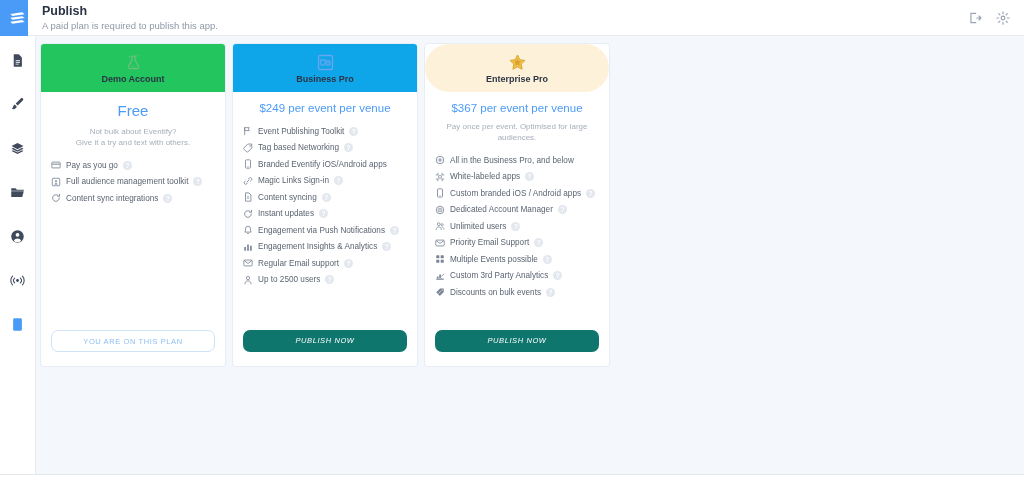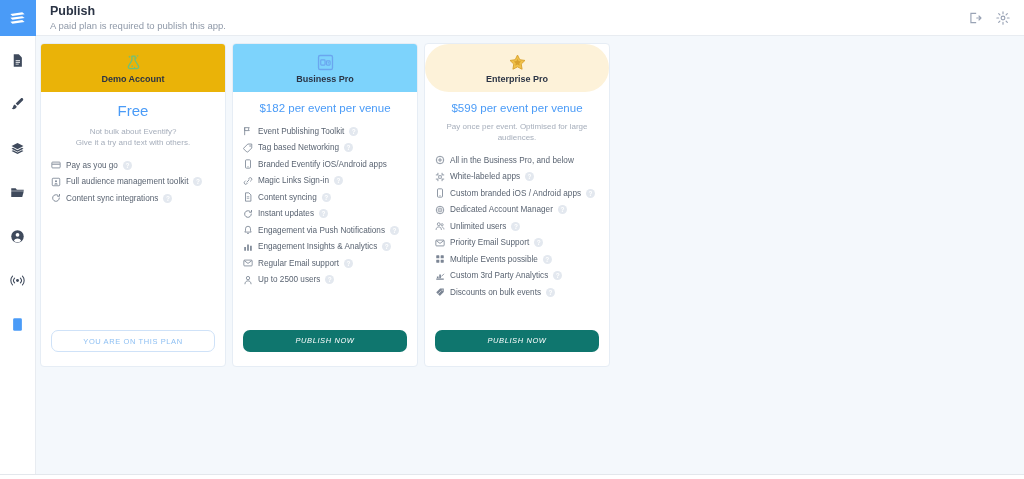--- a/index.html
+++ b/index.html
@@ -25,21 +25,21 @@
     width: 36px; height: 40px; margin-top: 4px;
     display: flex; align-items: center; justify-content: center;
     cursor: pointer;
   }
   .rail-item svg { display:block; }
   .rail-item.active svg path,
   .rail-item.active svg rect { fill: #4a9bf7; }
 
   
   .header {
-    position: absolute; left: 36px; top: 0; right: 0; height: 36px;
+    position: absolute; left: 28px; top: 0; right: 0; height: 36px;
     background: #ffffff; border-bottom: 1px solid #e8ecf1;
     display: flex; align-items: center; padding: 0 14px;
   }
   .header-texts { display: flex; flex-direction: column; justify-content: center; }
   .header-title { font-size: 12.5px; font-weight: bold; color: #2b3445; line-height: 15px; }
   .header-sub { font-size: 9.5px; color: #8f99a8; line-height: 13px; }
   .header-actions { margin-left: auto; display: flex; align-items: center; gap: 14px; }
   .header-icon { width: 14px; height: 14px; cursor: pointer; display:block; }
 
   
@@ -53,22 +53,22 @@
   .card {
     width: 186px; background: #ffffff;
     border: 1px solid #e6edf5; border-radius: 4px;
     display: flex; flex-direction: column;
     height: 324px; overflow: hidden;
   }
   .card-head {
     height: 48px; display: flex; flex-direction: column;
     align-items: center; justify-content: center; gap: 2px;
   }
-  .card-head.demo { background: #eab308; }
-  .card-head.business { background: #7dd3fc; }
+  .card-head.demo { background: #22c55e; }
+  .card-head.business { background: #0ea5e9; }
   .card-head.enterprise { background: #fdf2d9; border-radius: 24px; }
   .card-head-icon { height: 20px; display:flex; align-items:center; justify-content:center; }
   .card-head-name { font-size: 9px; font-weight: bold; color: #2b3445; }
 
   .card-body { padding: 10px 10px 0 10px; flex: 1; display:flex; flex-direction:column; }
   .price { text-align: center; font-size: 11.5px; color: #4a9bf7; font-weight: normal; }
   .price.free { font-size: 15px; }
   .blurb {
     text-align: center; font-size: 8px; color: #a6aebb;
     line-height: 11px; margin-top: 7px;
@@ -249,21 +249,21 @@
             <svg width="19" height="19" viewBox="0 0 24 24">
               <rect x="3.2" y="3.2" width="17.6" height="17.6" rx="2" fill="none" stroke="#6aa6ef" stroke-width="1.7"></rect>
               <rect x="6" y="8.6" width="5.4" height="6.6" rx="1" fill="none" stroke="#6aa6ef" stroke-width="1.5"></rect>
               <rect x="13.2" y="10" width="4.6" height="5.2" rx="1" fill="none" stroke="#6aa6ef" stroke-width="1.5"></rect>
               <rect x="14.8" y="11.6" width="1.6" height="1.6" fill="#6aa6ef"></rect>
             </svg>
           </div>
           <div class="card-head-name">Business Pro</div>
         </div>
         <div class="card-body">
-          <div class="price">$182 per event per venue</div>
+          <div class="price">$249 per event per venue</div>
           <div class="features">
 
             <div class="feature">
               <svg class="feature-icon" viewBox="0 0 24 24">
                 <path fill="none" stroke="#7b8594" stroke-width="2" stroke-linejoin="round" d="M4 4h11l-2.2 3.4L15 11H4z"></path>
                 <path stroke="#7b8594" stroke-width="2" stroke-linecap="round" d="M4 4v17"></path>
               </svg>
               <span class="feature-label">Event Publishing Toolkit</span>
               <span class="help-badge">?</span>
             </div>
@@ -361,21 +361,21 @@
         <div class="card-head enterprise">
           <div class="card-head-icon">
             <svg width="19" height="19" viewBox="0 0 24 24">
               <path fill="#f0c24b" stroke="#d9a22e" stroke-width="1.2" stroke-linejoin="round" d="M12 2.6l2.9 5.9 6.5.9-4.7 4.6 1.1 6.5-5.8-3-5.8 3 1.1-6.5L2.6 9.4l6.5-.9z"></path>
               <path fill="#d9a22e" d="M12 7.2l1.4 2.9 3.2.5-2.3 2.2.5 3.2-2.8-1.5-2.8 1.5.5-3.2-2.3-2.2 3.2-.5z"></path>
             </svg>
           </div>
           <div class="card-head-name">Enterprise Pro</div>
         </div>
         <div class="card-body">
-          <div class="price">$599 per event per venue</div>
+          <div class="price">$367 per event per venue</div>
           <div class="blurb">
             <div>Pay once per event. Optimised for large</div>
             <div>audiences.</div>
           </div>
           <div class="features">
 
             <div class="feature">
               <svg class="feature-icon" viewBox="0 0 24 24">
                 <circle cx="12" cy="12" r="9" fill="none" stroke="#7b8594" stroke-width="2"></circle>
                 <path stroke="#7b8594" stroke-width="2" stroke-linecap="round" d="M12 7.6v8.8M7.6 12h8.8"></path>

